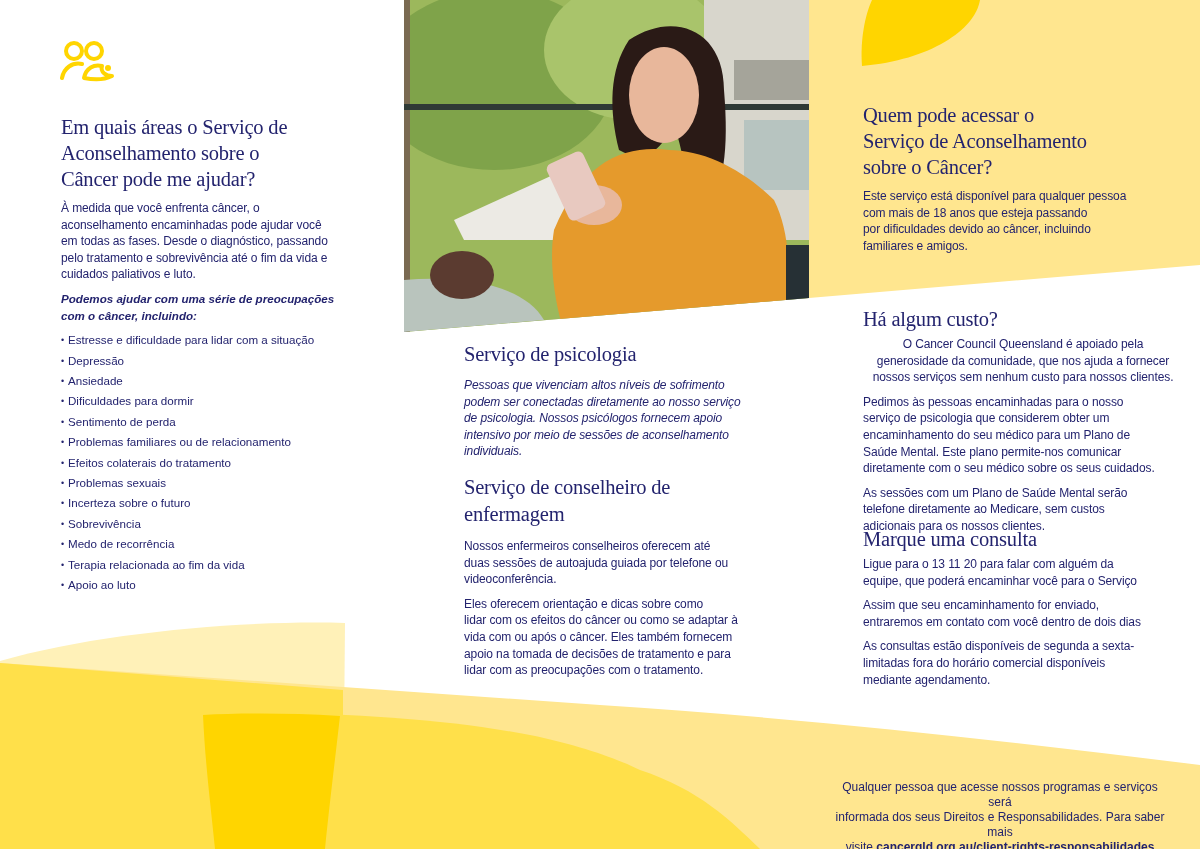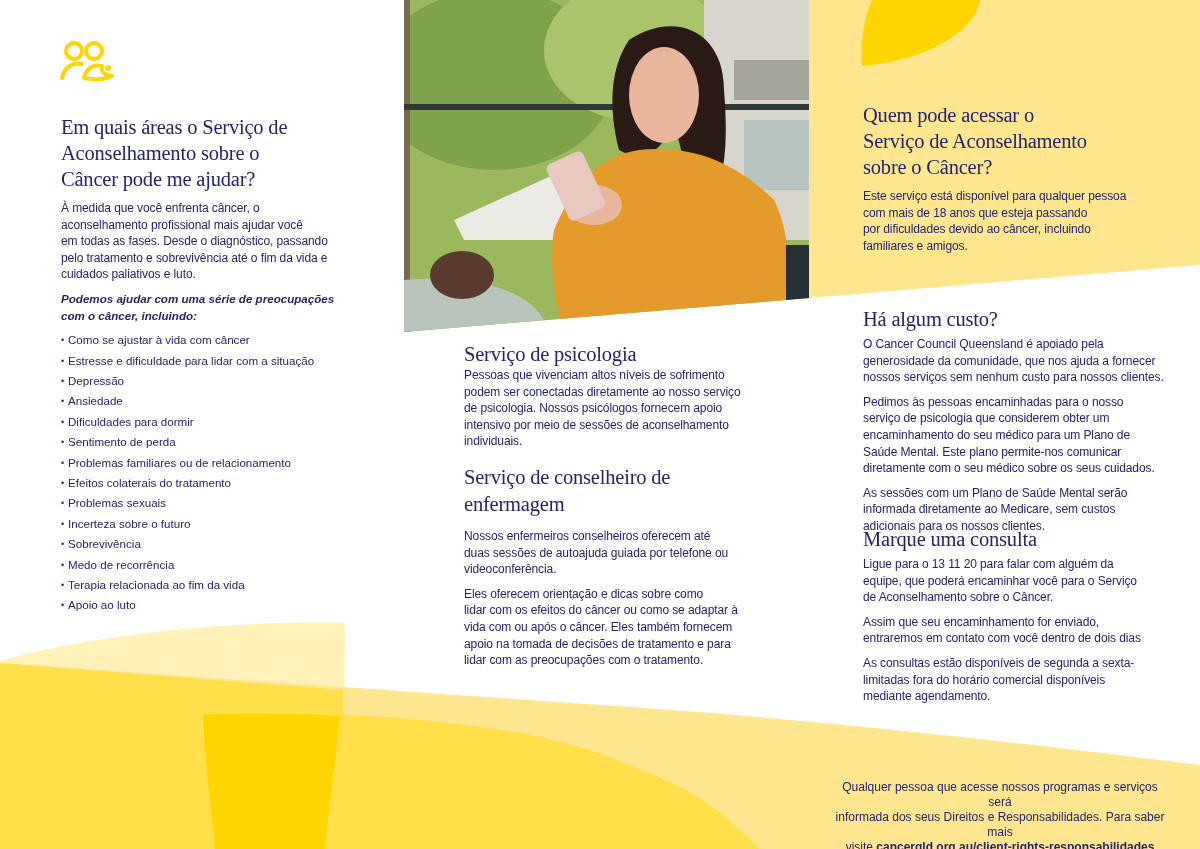--- a/index.html
+++ b/index.html
@@ -59,31 +59,30 @@
 </div>
 
 <div class="abs" style="left:61px;top:114px;width:290px;">
   <h2 class="h-large">
     <span style="display:block">Em quais áreas o Serviço de</span>
     <span style="display:block">Aconselhamento sobre o</span>
     <span style="display:block">Câncer pode me ajudar?</span>
   </h2>
   <p class="body-text" style="margin-top:8px;">
     <span style="display:block">À medida que você enfrenta câncer, o</span>
-    <span style="display:block">aconselhamento profissional mais ajudar você</span>
+    <span style="display:block">aconselhamento encaminhadas pode ajudar você</span>
     <span style="display:block">em todas as fases. Desde o diagnóstico, passando</span>
     <span style="display:block">pelo tratamento e sobrevivência até o fim da vida e</span>
     <span style="display:block">cuidados paliativos e luto.</span>
   </p>
   <p class="body-bold" style="margin-top:8px;font-style:italic;">
     <span style="display:block">Podemos ajudar com uma série de preocupações</span>
     <span style="display:block">com o câncer, incluindo:</span>
   </p>
   <ul class="bullets">
-    <li><span class="dot">•</span><span>Como se ajustar à vida com câncer</span></li>
     <li><span class="dot">•</span><span>Estresse e dificuldade para lidar com a situação</span></li>
     <li><span class="dot">•</span><span>Depressão</span></li>
     <li><span class="dot">•</span><span>Ansiedade</span></li>
     <li><span class="dot">•</span><span>Dificuldades para dormir</span></li>
     <li><span class="dot">•</span><span>Sentimento de perda</span></li>
     <li><span class="dot">•</span><span>Problemas familiares ou de relacionamento</span></li>
     <li><span class="dot">•</span><span>Efeitos colaterais do tratamento</span></li>
     <li><span class="dot">•</span><span>Problemas sexuais</span></li>
     <li><span class="dot">•</span><span>Incerteza sobre o futuro</span></li>
     <li><span class="dot">•</span><span>Sobrevivência</span></li>
@@ -116,21 +115,21 @@
 
     <path d="M0 280 C60 275 120 285 140 320 L0 332 Z" fill="#b9c4bd"></path>
     <ellipse cx="58" cy="275" rx="32" ry="24" fill="#5b3b30"></ellipse>
 
     <rect x="382" y="245" width="23" height="55" fill="#263035"></rect>
   </svg>
 </div>
 
 <div class="abs" style="left:464px;top:341px;width:300px;">
   <h2 class="h-large">Serviço de psicologia</h2>
-  <p class="body-text" style="margin-top:0;">
+  <p class="body-text" style="margin-top:10px;font-style:italic;">
     <span style="display:block">Pessoas que vivenciam altos níveis de sofrimento</span>
     <span style="display:block">podem ser conectadas diretamente ao nosso serviço</span>
     <span style="display:block">de psicologia. Nossos psicólogos fornecem apoio</span>
     <span style="display:block">intensivo por meio de sessões de aconselhamento</span>
     <span style="display:block">individuais.</span>
   </p>
   <h2 class="h-large" style="margin-top:14px;line-height:27px;">
     <span style="display:block">Serviço de conselheiro de</span>
     <span style="display:block">enfermagem</span>
   </h2>
@@ -157,45 +156,44 @@
   <p class="body-text" style="margin-top:8px;">
     <span style="display:block">Este serviço está disponível para qualquer pessoa</span>
     <span style="display:block">com mais de 18 anos que esteja passando</span>
     <span style="display:block">por dificuldades devido ao câncer, incluindo</span>
     <span style="display:block">familiares e amigos.</span>
   </p>
 </div>
 
 <div class="abs" style="left:863px;top:306px;width:320px;">
   <h2 class="h-large">Há algum custo?</h2>
-  <p class="body-text para" style="margin-top:4px;">
+  <p class="body-text para" style="margin-top:4px;text-align:center;">
     <span style="display:block">O Cancer Council Queensland é apoiado pela</span>
     <span style="display:block">generosidade da comunidade, que nos ajuda a fornecer</span>
     <span style="display:block">nossos serviços sem nenhum custo para nossos clientes.</span>
   </p>
   <p class="body-text para">
     <span style="display:block">Pedimos às pessoas encaminhadas para o nosso</span>
     <span style="display:block">serviço de psicologia que considerem obter um</span>
     <span style="display:block">encaminhamento do seu médico para um Plano de</span>
     <span style="display:block">Saúde Mental. Este plano permite-nos comunicar</span>
     <span style="display:block">diretamente com o seu médico sobre os seus cuidados.</span>
   </p>
   <p class="body-text para">
     <span style="display:block">As sessões com um Plano de Saúde Mental serão</span>
-    <span style="display:block">informada diretamente ao Medicare, sem custos</span>
+    <span style="display:block">telefone diretamente ao Medicare, sem custos</span>
     <span style="display:block">adicionais para os nossos clientes.</span>
   </p>
 </div>
 
 <div class="abs" style="left:863px;top:526px;width:320px;">
   <h2 class="h-large">Marque uma consulta</h2>
   <p class="body-text para" style="margin-top:4px;">
     <span style="display:block">Ligue para o 13 11 20 para falar com alguém da</span>
     <span style="display:block">equipe, que poderá encaminhar você para o Serviço</span>
-    <span style="display:block">de Aconselhamento sobre o Câncer.</span>
   </p>
   <p class="body-text para">
     <span style="display:block">Assim que seu encaminhamento for enviado,</span>
     <span style="display:block">entraremos em contato com você dentro de dois dias</span>
   </p>
   <p class="body-text para">
     <span style="display:block">As consultas estão disponíveis de segunda a sexta-</span>
     <span style="display:block">limitadas fora do horário comercial disponíveis</span>
     <span style="display:block">mediante agendamento.</span>
   </p>

